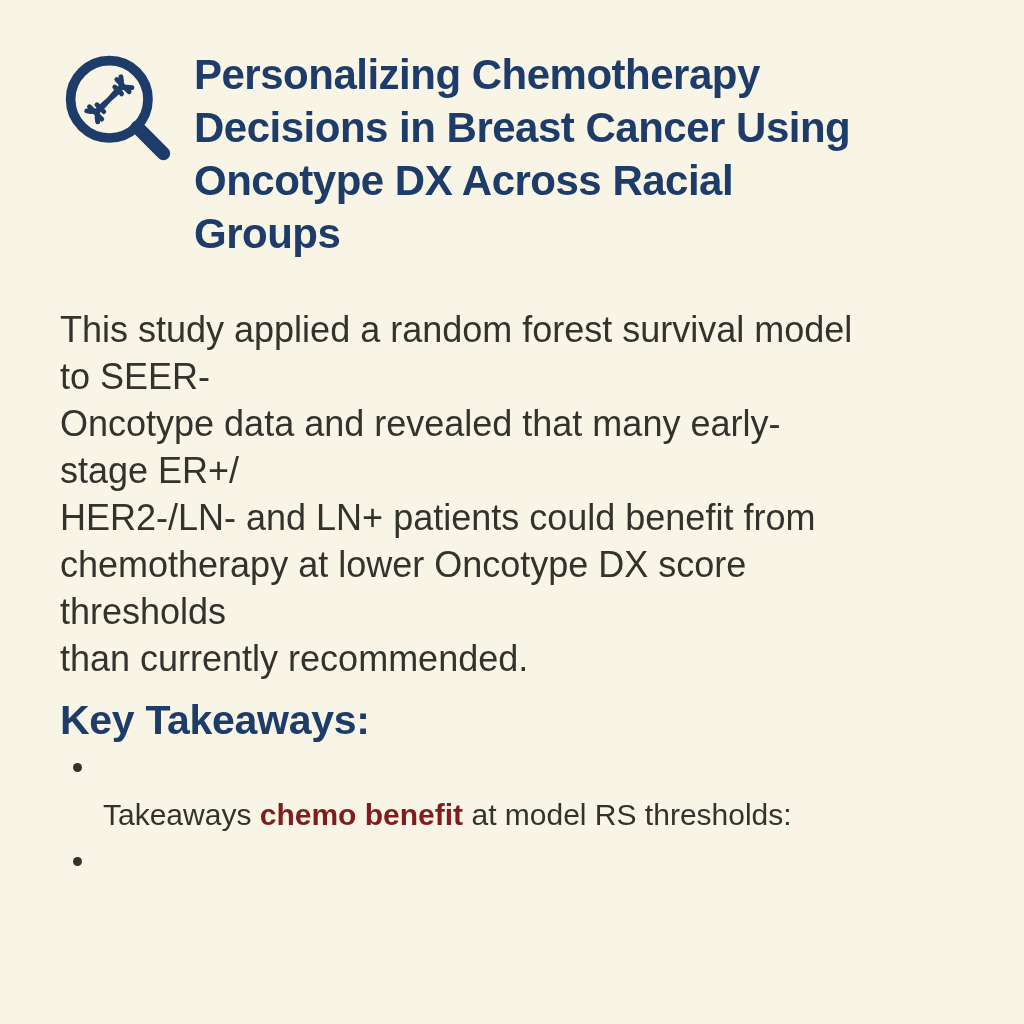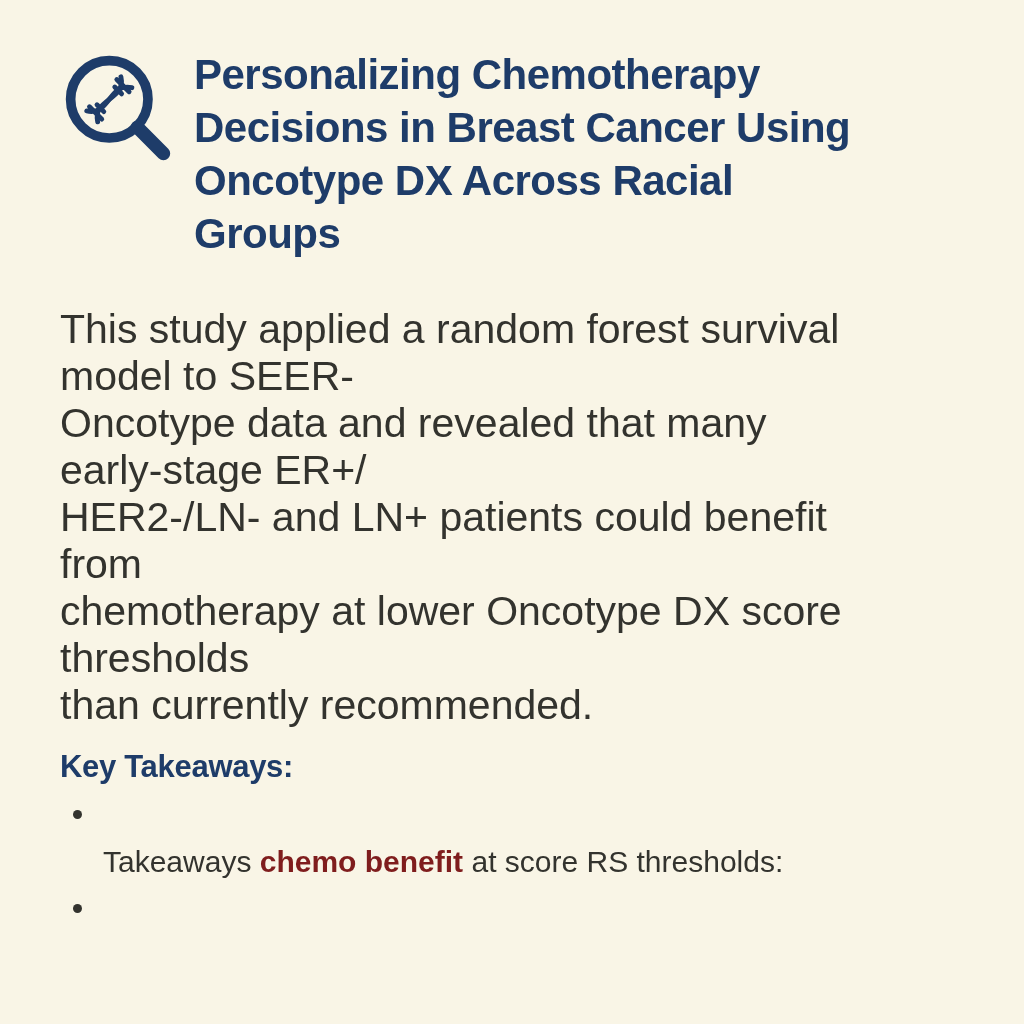--- a/index.html
+++ b/index.html
@@ -31,28 +31,28 @@
     font-size: 42px;
     line-height: 53px;
     font-weight: 700;
     color: #1e3c69;
     letter-spacing: -0.5px;
     white-space: pre-line;
     margin-top: 2px;
   }
   .summary {
     margin-top: 46px;
-    font-size: 41px;
+    font-size: 36px;
     line-height: 47px;
     color: #33332e;
     white-space: pre-line;
   }
   .takeaways-heading {
     margin-top: 19px;
-    font-size: 31px;
+    font-size: 41px;
     line-height: 38px;
     font-weight: 700;
     color: #1e3c69;
     letter-spacing: -0.3px;
   }
   ul { list-style: none; }
   .l1 { margin-top: 5px; }
   .l1 > li {
     position: relative;
     padding-left: 43px;
@@ -122,21 +122,21 @@
   <p class="summary">This study applied a random forest survival model to SEER-
 Oncotype data and revealed that many early-stage ER+/
 HER2-/LN- and LN+ patients could benefit from
 chemotherapy at lower Oncotype DX score thresholds
 than currently recommended.</p>
 
   <h2 class="takeaways-heading">Key Takeaways:</h2>
 
   <ul class="l1">
     <li>
-      <span>Takeaways </span><span class="b">chemo benefit</span><span> at score RS thresholds:</span>
+      <span>Takeaways </span><span class="b">chemo benefit</span><span> at model RS thresholds:</span>
     </li>
     <li>
       <span class="b"></span><span></span>
     </li>
 
   </ul>
 
 </div>
 
 </body></html>

